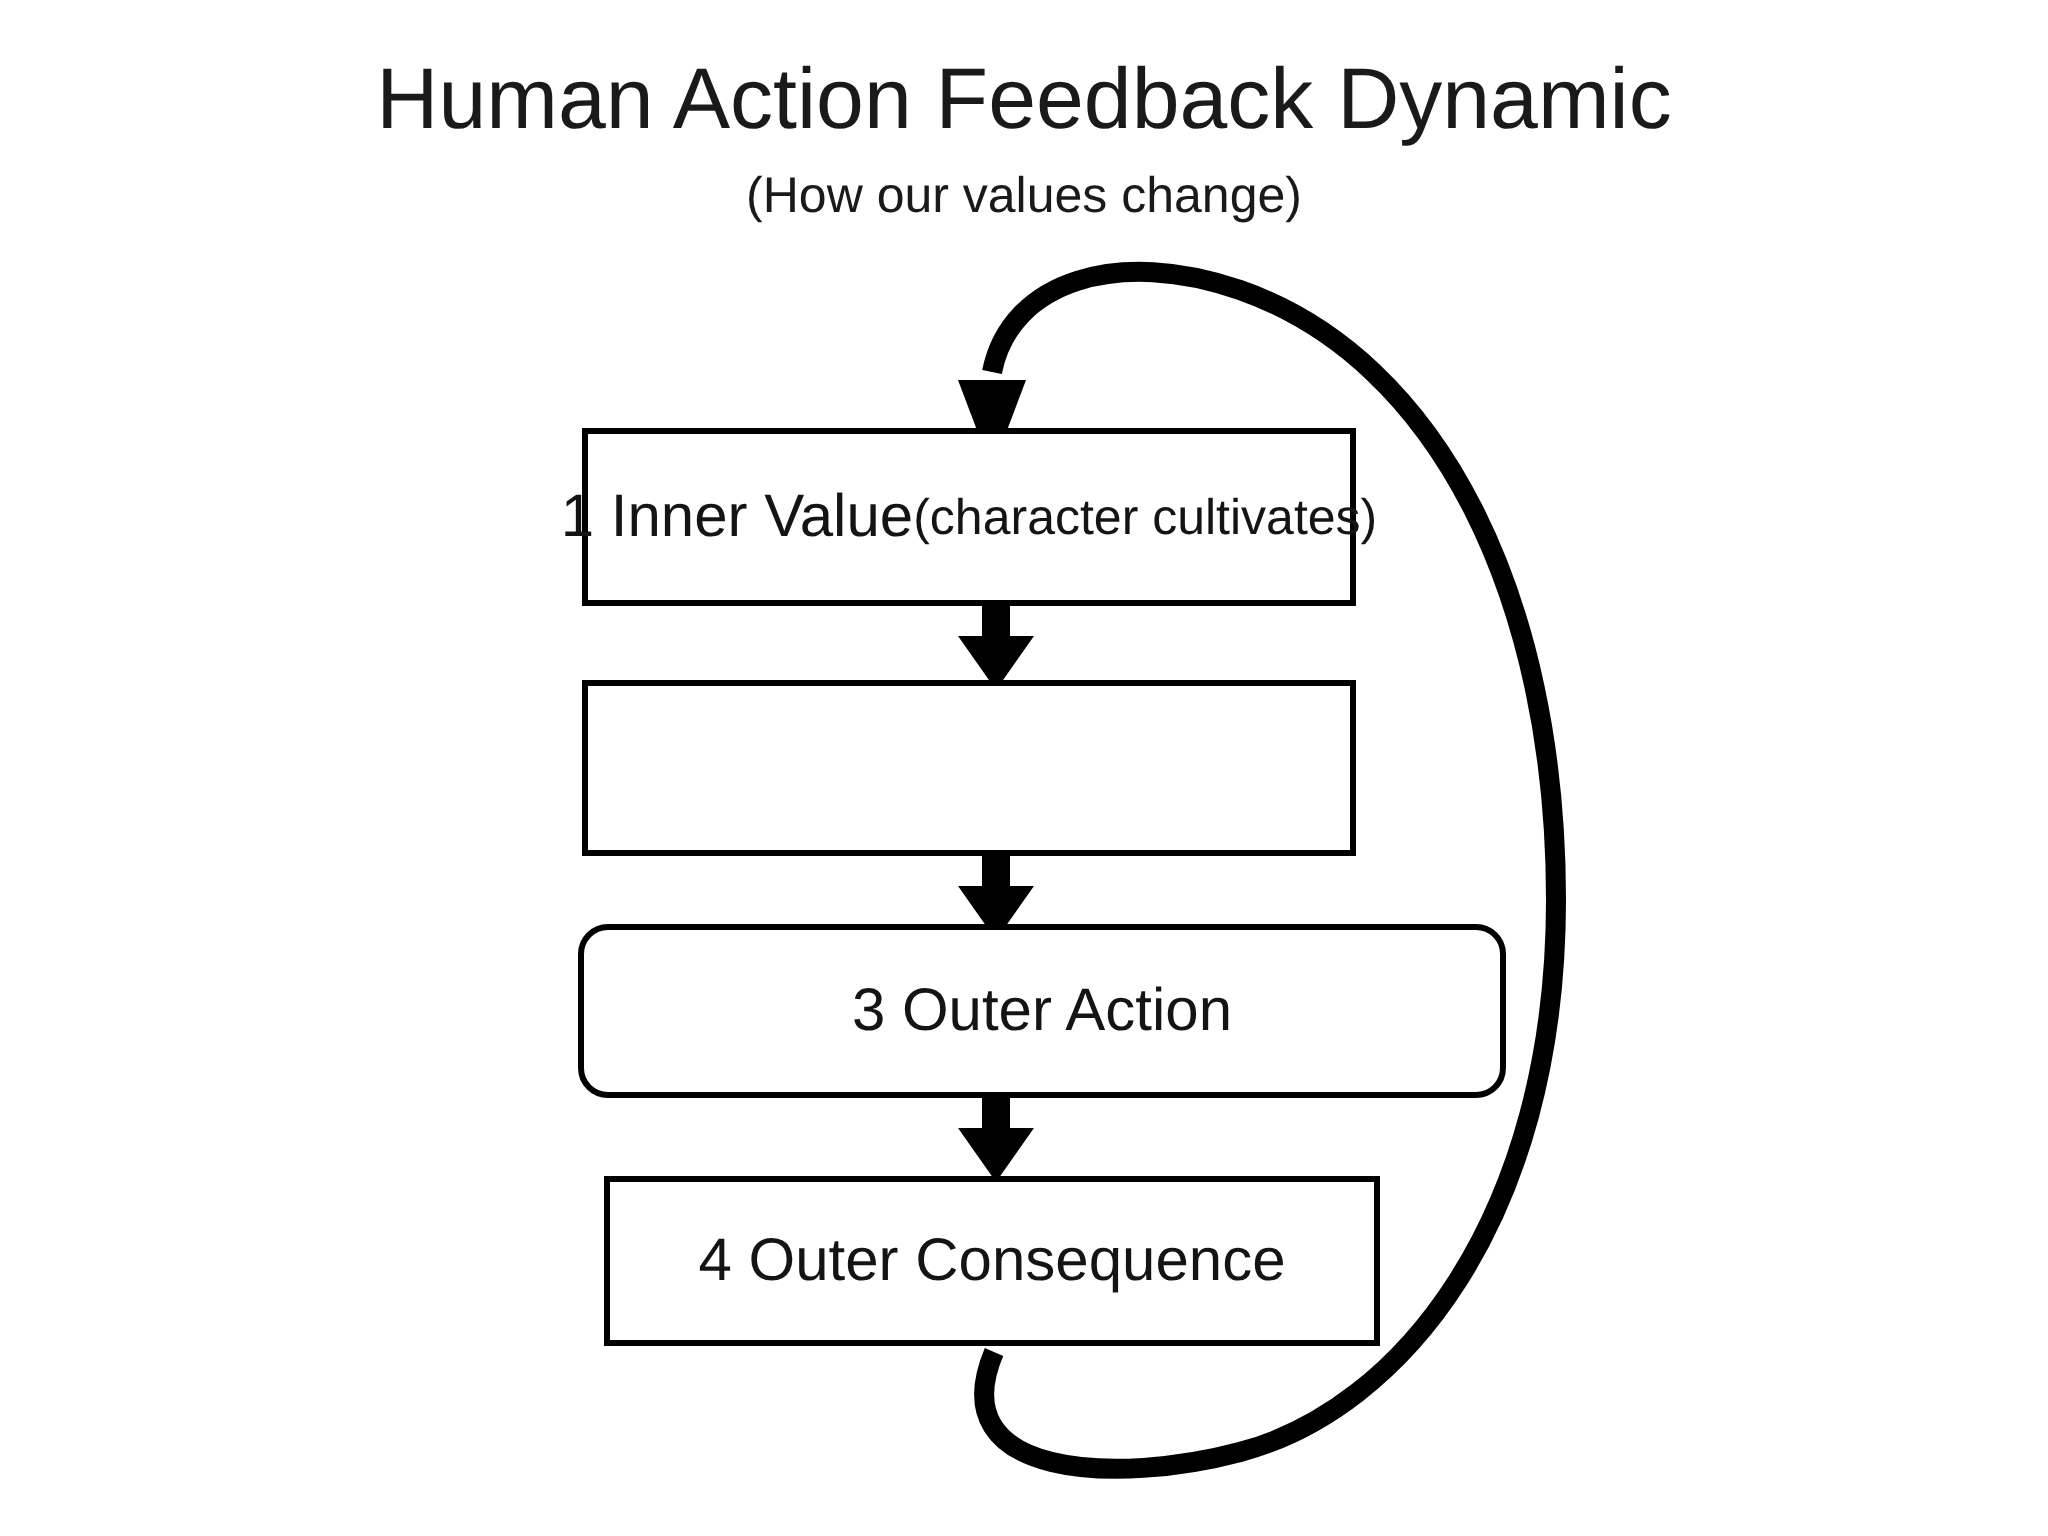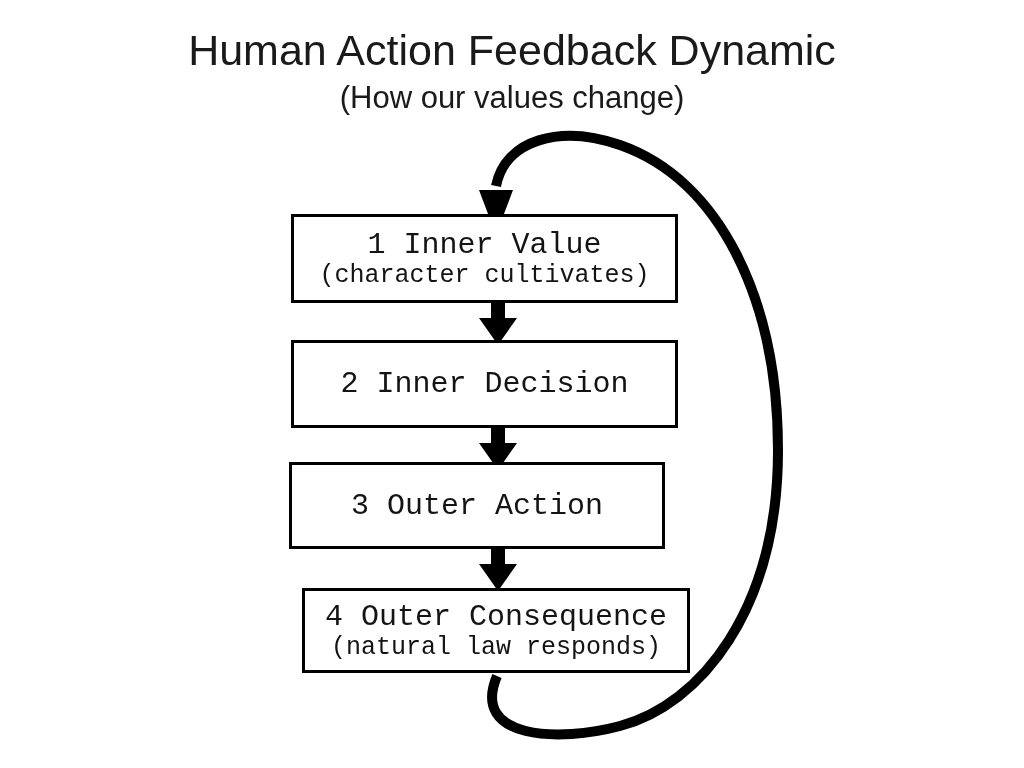--- a/index.html
+++ b/index.html
@@ -31,58 +31,57 @@
   }
   .title-main {
     font-size: 43px;
     line-height: 52px;
     font-weight: 400;
     letter-spacing: 0px;
     color: #1a1a1a;
     white-space: nowrap;
   }
   .title-sub {
-    font-size: 31px;
+    font-size: 25px;
     line-height: 40px;
     font-weight: 400;
     color: #1a1a1a;
     white-space: nowrap;
     margin-top: 2px;
   }
 
   
   .node {
     position: absolute;
     box-sizing: border-box;
     background: #ffffff;
     border: 3px solid #000000;
     display: flex;
-    flex-direction: column;
+    flex-direction: row;
     align-items: center;
     justify-content: center;
     z-index: 5;
-    font-family: Liberation Mono, monospace;
   }
   .node-title {
     font-size: 30px;
     line-height: 34px;
     color: #141414;
     white-space: nowrap;
   }
   .node-sub {
     font-size: 25px;
     line-height: 26px;
     color: #141414;
     white-space: nowrap;
     margin-top: 1px;
   }
 
   #node-1 { left: 291px; top: 214px;  width: 387px; height: 89px; }
   #node-2 { left: 291px; top: 340px;  width: 387px; height: 88px; }
-  #node-3 { left: 289px; top: 462px;  width: 376px; height: 87px; }
+  #node-3 { left: 289px; top: 462px;  width: 464px; height: 87px; border-radius: 15px; }
   #node-4 { left: 302px; top: 588px;  width: 388px; height: 85px; }
 
   
   .connector {
     position: absolute;
     z-index: 4;
   }
   .connector svg { display: block; }
 
   
@@ -122,37 +121,35 @@
     <div class="node-sub">(character cultivates)</div>
   </div>
 
   <div class="connector" style="left:478px; top:300px;">
     <svg width="40" height="46" viewBox="0 0 40 46">
       <polygon points="13,0 27,0 27,18 39,18 20,45 1,18 13,18" fill="#000000"></polygon>
     </svg>
   </div>
 
   <div class="node" id="node-2">
-    <div class="node-title">2 Inner Decision</div>
   </div>
 
   <div class="connector" style="left:478px; top:425px;">
     <svg width="40" height="46" viewBox="0 0 40 46">
       <polygon points="13,0 27,0 27,18 39,18 20,45 1,18 13,18" fill="#000000"></polygon>
     </svg>
   </div>
 
   <div class="node" id="node-3">
     <div class="node-title">3 Outer Action</div>
   </div>
 
   <div class="connector" style="left:478px; top:546px;">
     <svg width="40" height="46" viewBox="0 0 40 46">
       <polygon points="13,0 27,0 27,18 39,18 20,45 1,18 13,18" fill="#000000"></polygon>
     </svg>
   </div>
 
   <div class="node" id="node-4">
     <div class="node-title">4 Outer Consequence</div>
-    <div class="node-sub">(natural law responds)</div>
   </div>
 
 </div>
 
 </body></html>

